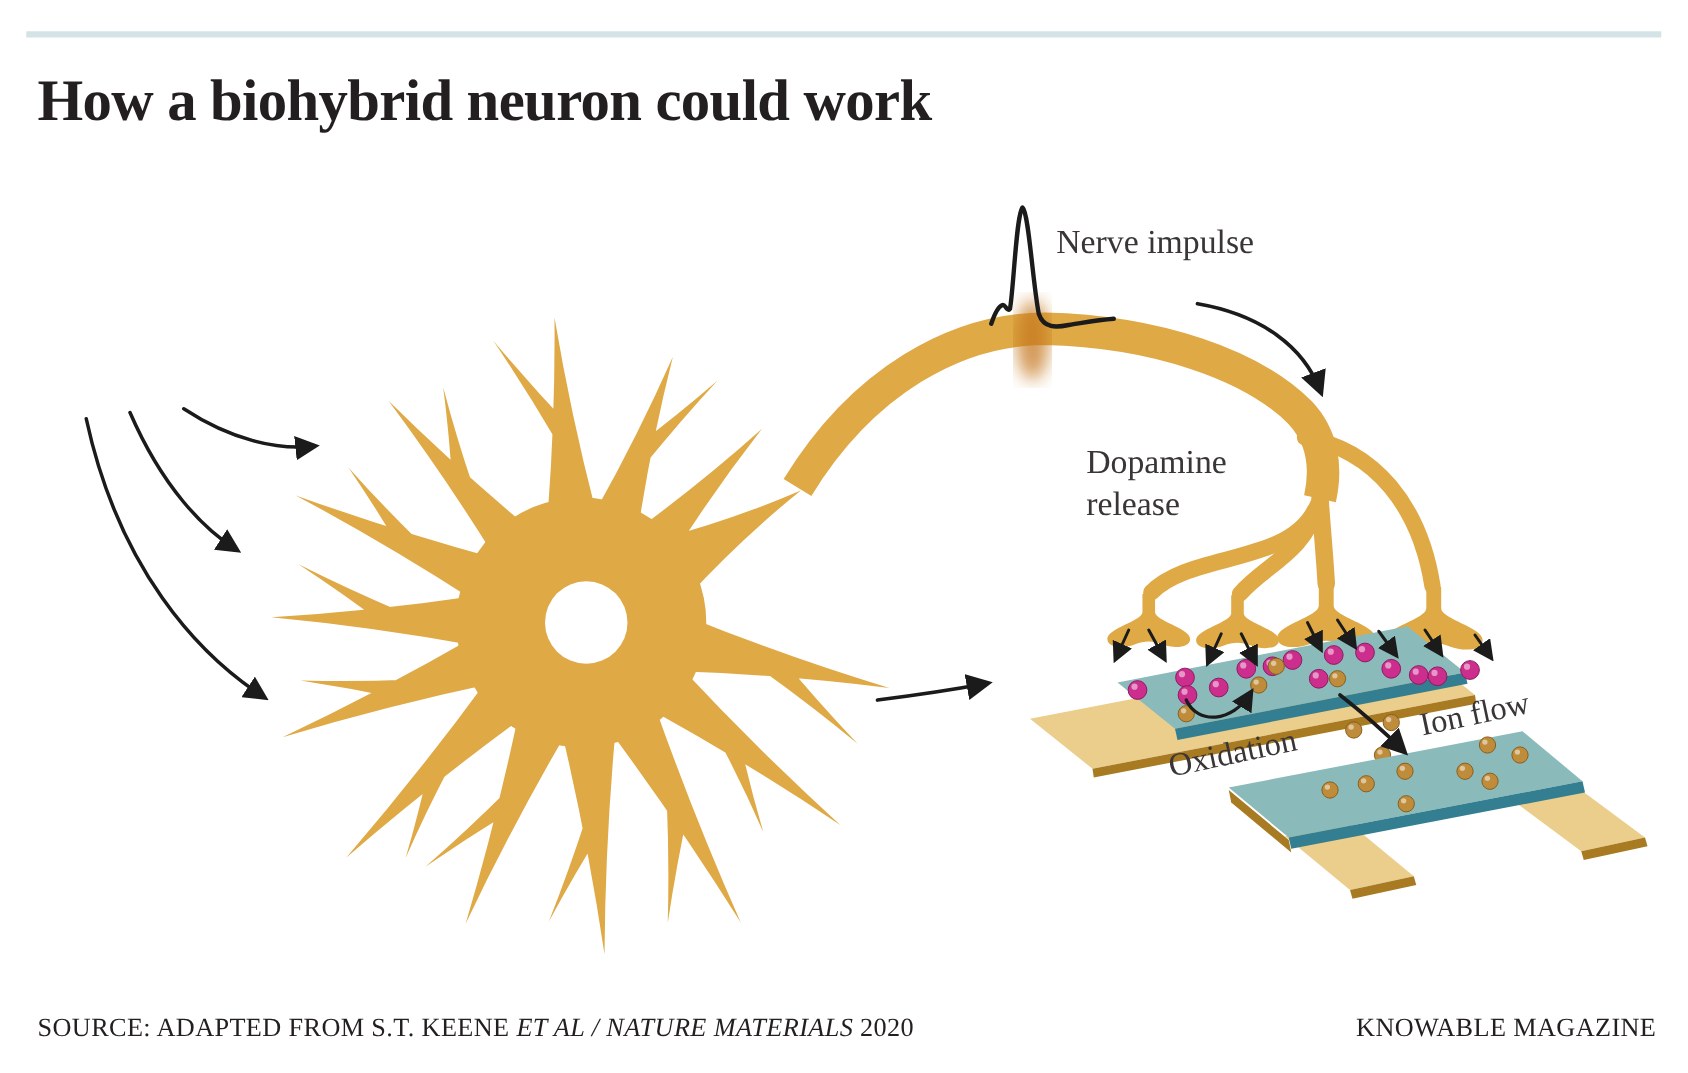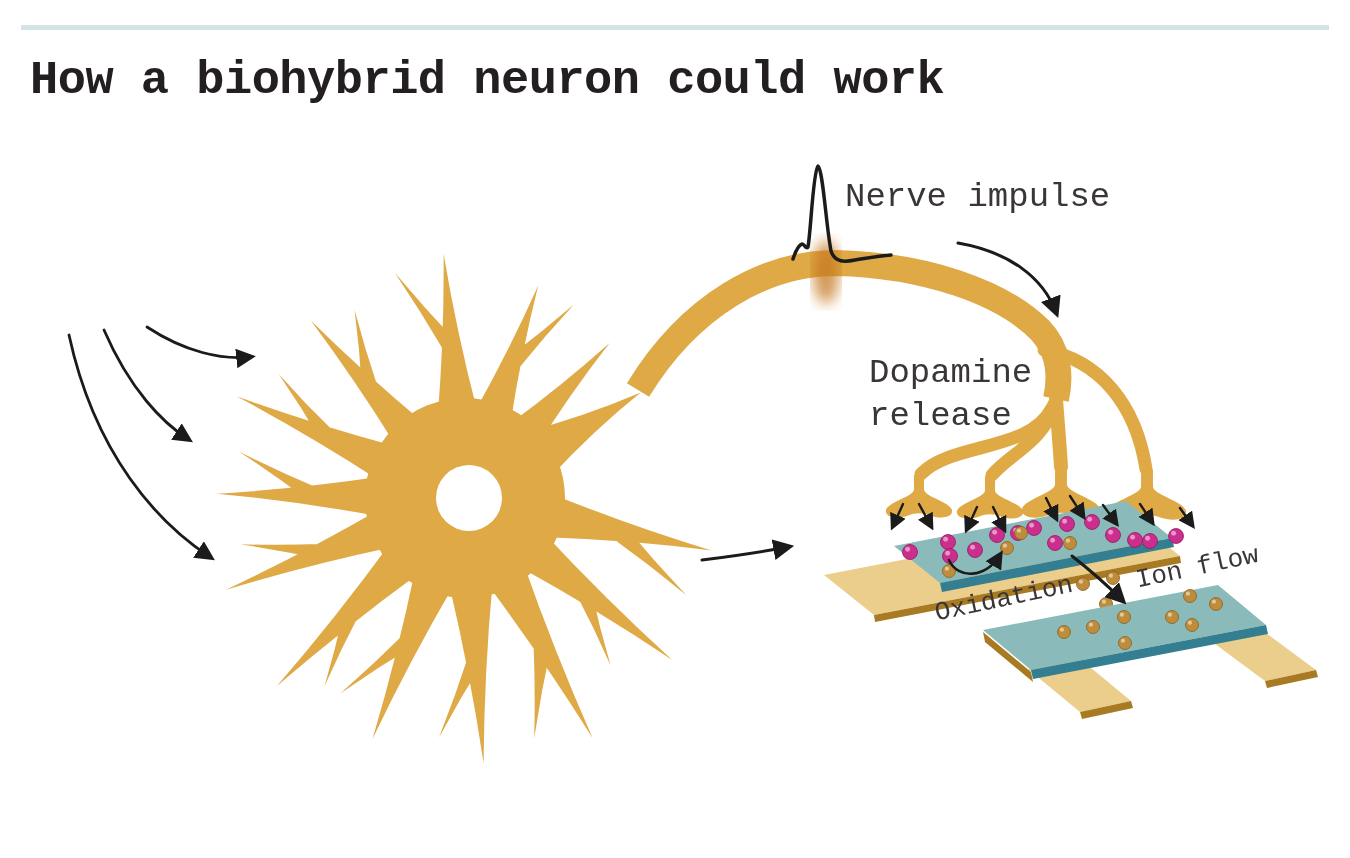--- a/index.html
+++ b/index.html
@@ -1,22 +1,22 @@
 <!DOCTYPE html>
 <html style="--gold: #DFA946; --glow_orange: #C4761B; --plate_teal: #8ABBBA; --plate_teal_edge: #337E90; --electrode_tan: #EBCE8C; --electrode_edge: #A87A22; --dopamine_pink: #CC2E8E; --pink_edge: #8D1B60; --ion_gold: #BE8C3B; --ion_edge: #8A5F1D; --arrow_black: #1B1B1B; --rule_teal: #D4E4E6; --title_text: #231F20; --label_text: #3A3637;"><head>
 <meta charset="utf-8">
 <style>
   html,body{margin:0;padding:0;background:#ffffff;}
   .stage{position:relative;width:1350px;height:858px;background:#fff;overflow:hidden;
-         font-family:Liberation Mono, monospace;}
+         font-family:Liberation Serif, serif;}
   .stage svg{position:absolute;left:0;top:0;}
   .rule{position:absolute;left:21px;top:25px;width:1308px;height:5px;background:var(--rule_teal);}
   .title{position:absolute;left:30px;top:54px;font-size:47px;font-weight:bold;
          letter-spacing:-0.5px;color:var(--title_text);}
-  .lbl{position:absolute;font-size:34px;line-height:1.26;color:var(--label_text);
+  .lbl{position:absolute;font-size:27px;line-height:1.26;color:var(--label_text);
        white-space:pre-line;}
   .lbl.small{font-size:26px;}
   .rot{transform:rotate(-12deg);transform-origin:left top;}
   .footer{position:absolute;left:30px;right:25px;top:810px;display:flex;
           justify-content:space-between;font-size:21px;letter-spacing:0.3px;
           color:var(--title_text);}
   .footer .it{font-style:italic;}
   
   .f-gold{fill:var(--gold);}
   .s-gold{stroke:var(--gold);fill:none;}
@@ -179,13 +179,17 @@
         </g>
     </g>
   </svg>
 
   <div class="lbl" style="left:845px;top:176px;">Nerve impulse</div>
   <div class="lbl" style="left:869px;top:352px;">Dopamine
 release</div>
   <div class="lbl small rot" style="left:932px;top:598px;">Oxidation</div>
   <div class="lbl small rot" style="left:1133px;top:565px;">Ion flow</div>
 
+  <div class="footer">
+    <span><span>SOURCE: ADAPTED FROM S.T. KEENE </span><span class="it">ET AL / NATURE MATERIALS</span><span> 2020</span></span>
+    <span>KNOWABLE MAGAZINE</span>
+  </div>
 </div>
 
 </body></html>

